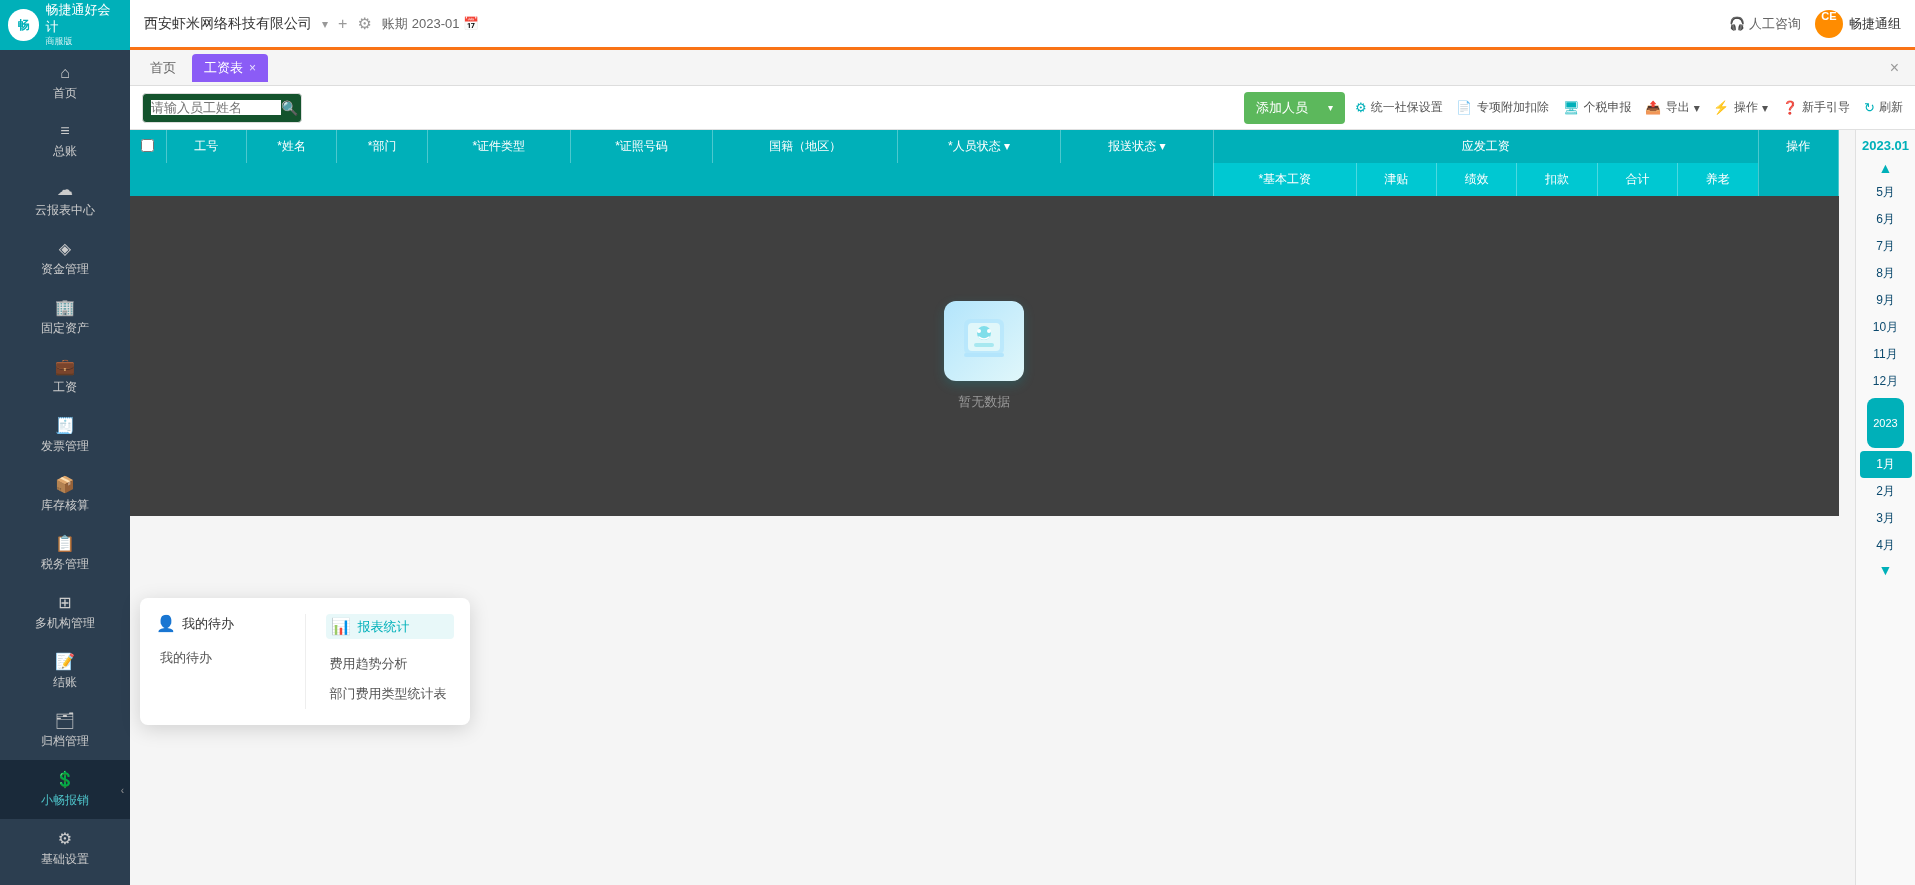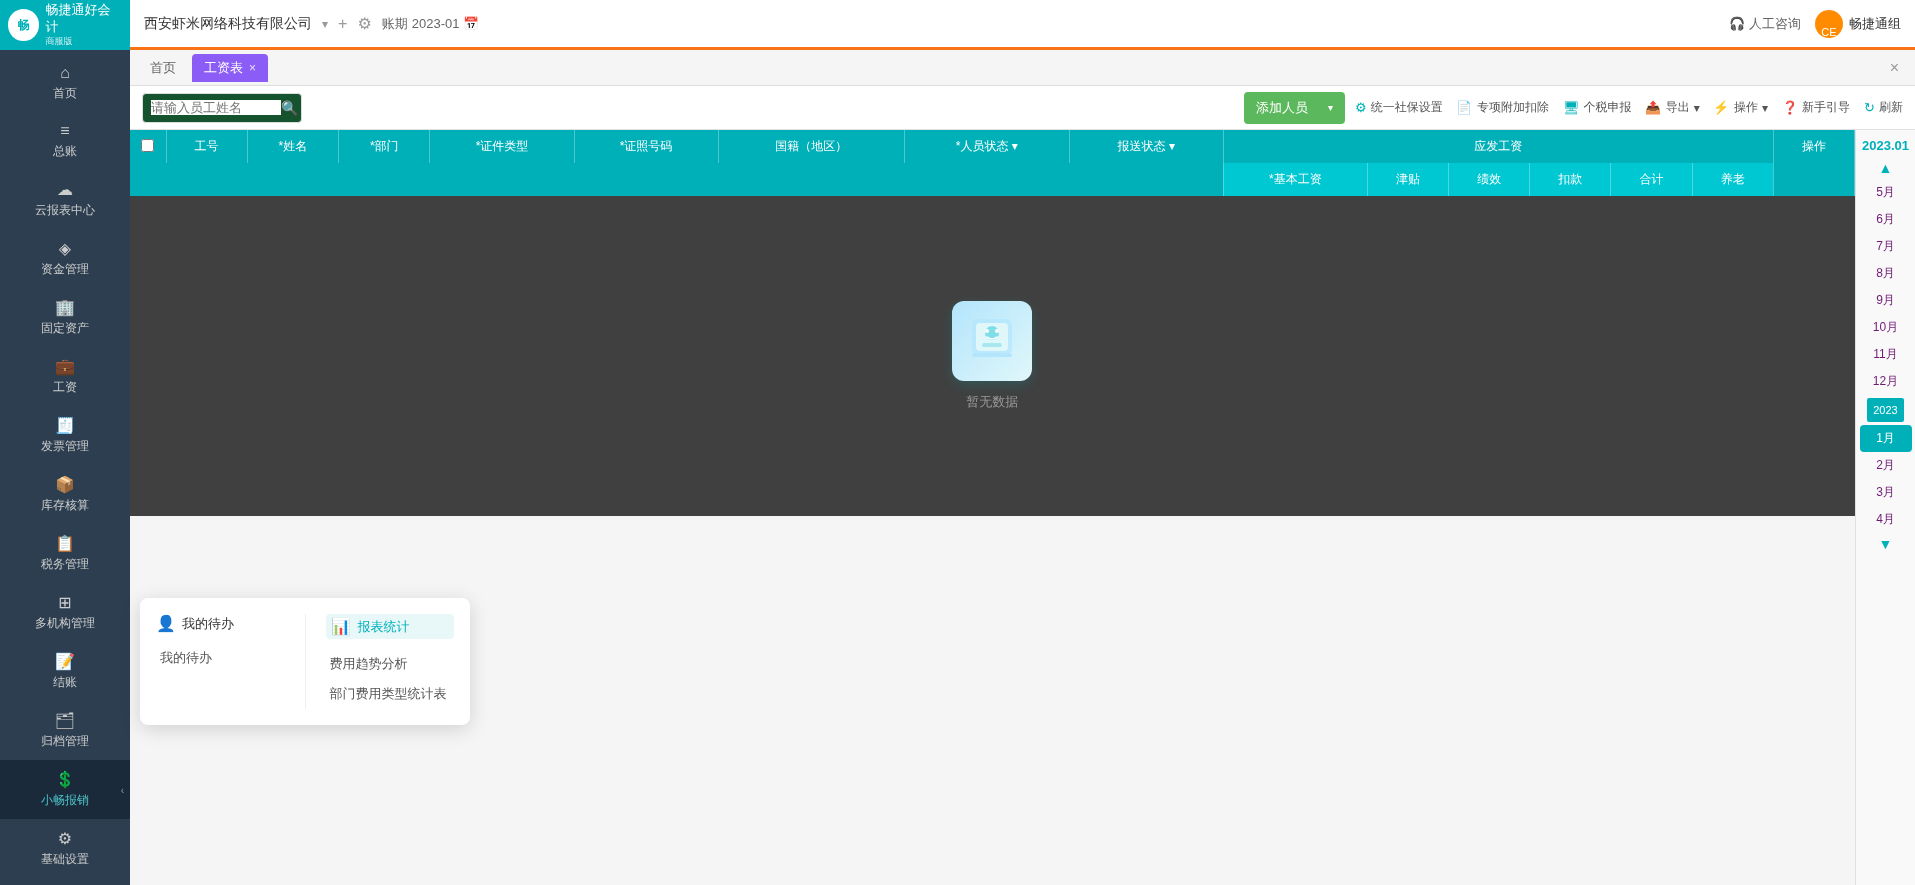--- a/index.html
+++ b/index.html
@@ -55,21 +55,21 @@
     }
     .company-name { font-size: 14px; color: #333; font-weight: 500; }
     .topbar-arrow { color: #999; font-size: 12px; cursor: pointer; }
     .topbar-add { color: #999; font-size: 16px; cursor: pointer; }
     .topbar-gear { color: #999; font-size: 16px; cursor: pointer; }
     .accounting-period { font-size: 13px; color: #666; display: flex; align-items: center; gap: 4px; }
     .period-calendar { color: #00b0b9; cursor: pointer; }
     .topbar-right { margin-left: auto; display: flex; align-items: center; gap: 14px; }
     .topbar-service { color: #666; font-size: 13px; cursor: pointer; display: flex; align-items: center; gap: 3px; }
     .topbar-user { display: flex; align-items: center; gap: 6px; cursor: pointer; }
-    .user-avatar { width: 28px; height: 28px; border-radius: 50%; background: #ff8c00; display: flex; align-items: flex-end; justify-content: center; color: #fff; font-size: 11px; font-weight: normal; }
+    .user-avatar { width: 28px; height: 28px; border-radius: 50%; background: #ff8c00; display: flex; align-items: flex-start; justify-content: center; color: #fff; font-size: 11px; font-weight: bold; }
     .user-name { font-size: 13px; color: #333; }
 
     
     .tabbar {
       height: 36px; background: #f5f5f5;
       display: flex; align-items: center; padding: 0 8px;
       border-bottom: 1px solid #ddd; gap: 4px;
     }
     .tab {
       height: 28px; padding: 0 12px;
@@ -107,21 +107,21 @@
     }
     .add-btn-arrow { font-size: 10px; }
     .toolbar-actions { display: flex; align-items: center; gap: 14px; }
     .action-btn {
       display: flex; align-items: center; gap: 4px;
       font-size: 12px; color: #555; cursor: pointer;
     }
     .action-icon { color: #00b0b9; font-size: 13px; }
 
     
-    .table-container { flex: 1; overflow: hidden; display: flex; position: relative; }
+    .table-container { flex: 1; overflow: hidden; display: flex; position: relative; gap: 16px; }
     .table-wrapper { flex: 1; overflow: auto; }
     table { width: 100%; border-collapse: collapse; font-size: 12px; }
     thead tr { background: #00b0b9; color: #fff; }
     thead th {
       padding: 8px 6px; text-align: center;
       border-right: 1px solid rgba(255,255,255,0.3);
       white-space: nowrap; font-weight: normal;
     }
     thead .sub-header { background: #00c8d2; }
     .th-group { background: #00b0b9; text-align: center; }
@@ -151,27 +151,27 @@
       display: flex; flex-direction: column;
       align-items: center; padding: 4px 0;
       overflow-y: auto; position: relative;
     }
     .month-panel-header {
       font-size: 13px; color: #00b0b9; padding: 4px 0;
       font-weight: bold; text-align: center;
     }
     .month-item {
       width: 52px; text-align: center;
-      padding: 5px 2px; font-size: 12px; color: #701a75; cursor: pointer;
+      padding: 5px 2px; font-size: 12px; color: #0c4a6e; cursor: pointer;
     }
     .month-item.active { background: #00b0b9; color: #fff; border-radius: 4px; }
     .month-year-label {
       font-size: 11px; color: #fff;
-      background: #00b0b9; border-radius: 2px;
-      padding: 6px 6px; margin: 3px 4px;
+      background: #00b0b9; border-radius: 8px;
+      padding: 19px 6px; margin: 3px 4px;
     }
     .month-nav-arrow { color: #00b0b9; cursor: pointer; padding: 3px; font-size: 14px; }
     .popup-menu {
       position: absolute; left: 140px; bottom: 160px;
       width: 330px; background: #fff;
       border-radius: 8px; box-shadow: 0 4px 20px rgba(0,0,0,0.15);
       padding: 16px; z-index: 200;
     }
     .popup-cols { display: flex; gap: 20px; }
     .popup-col { flex: 1; }

